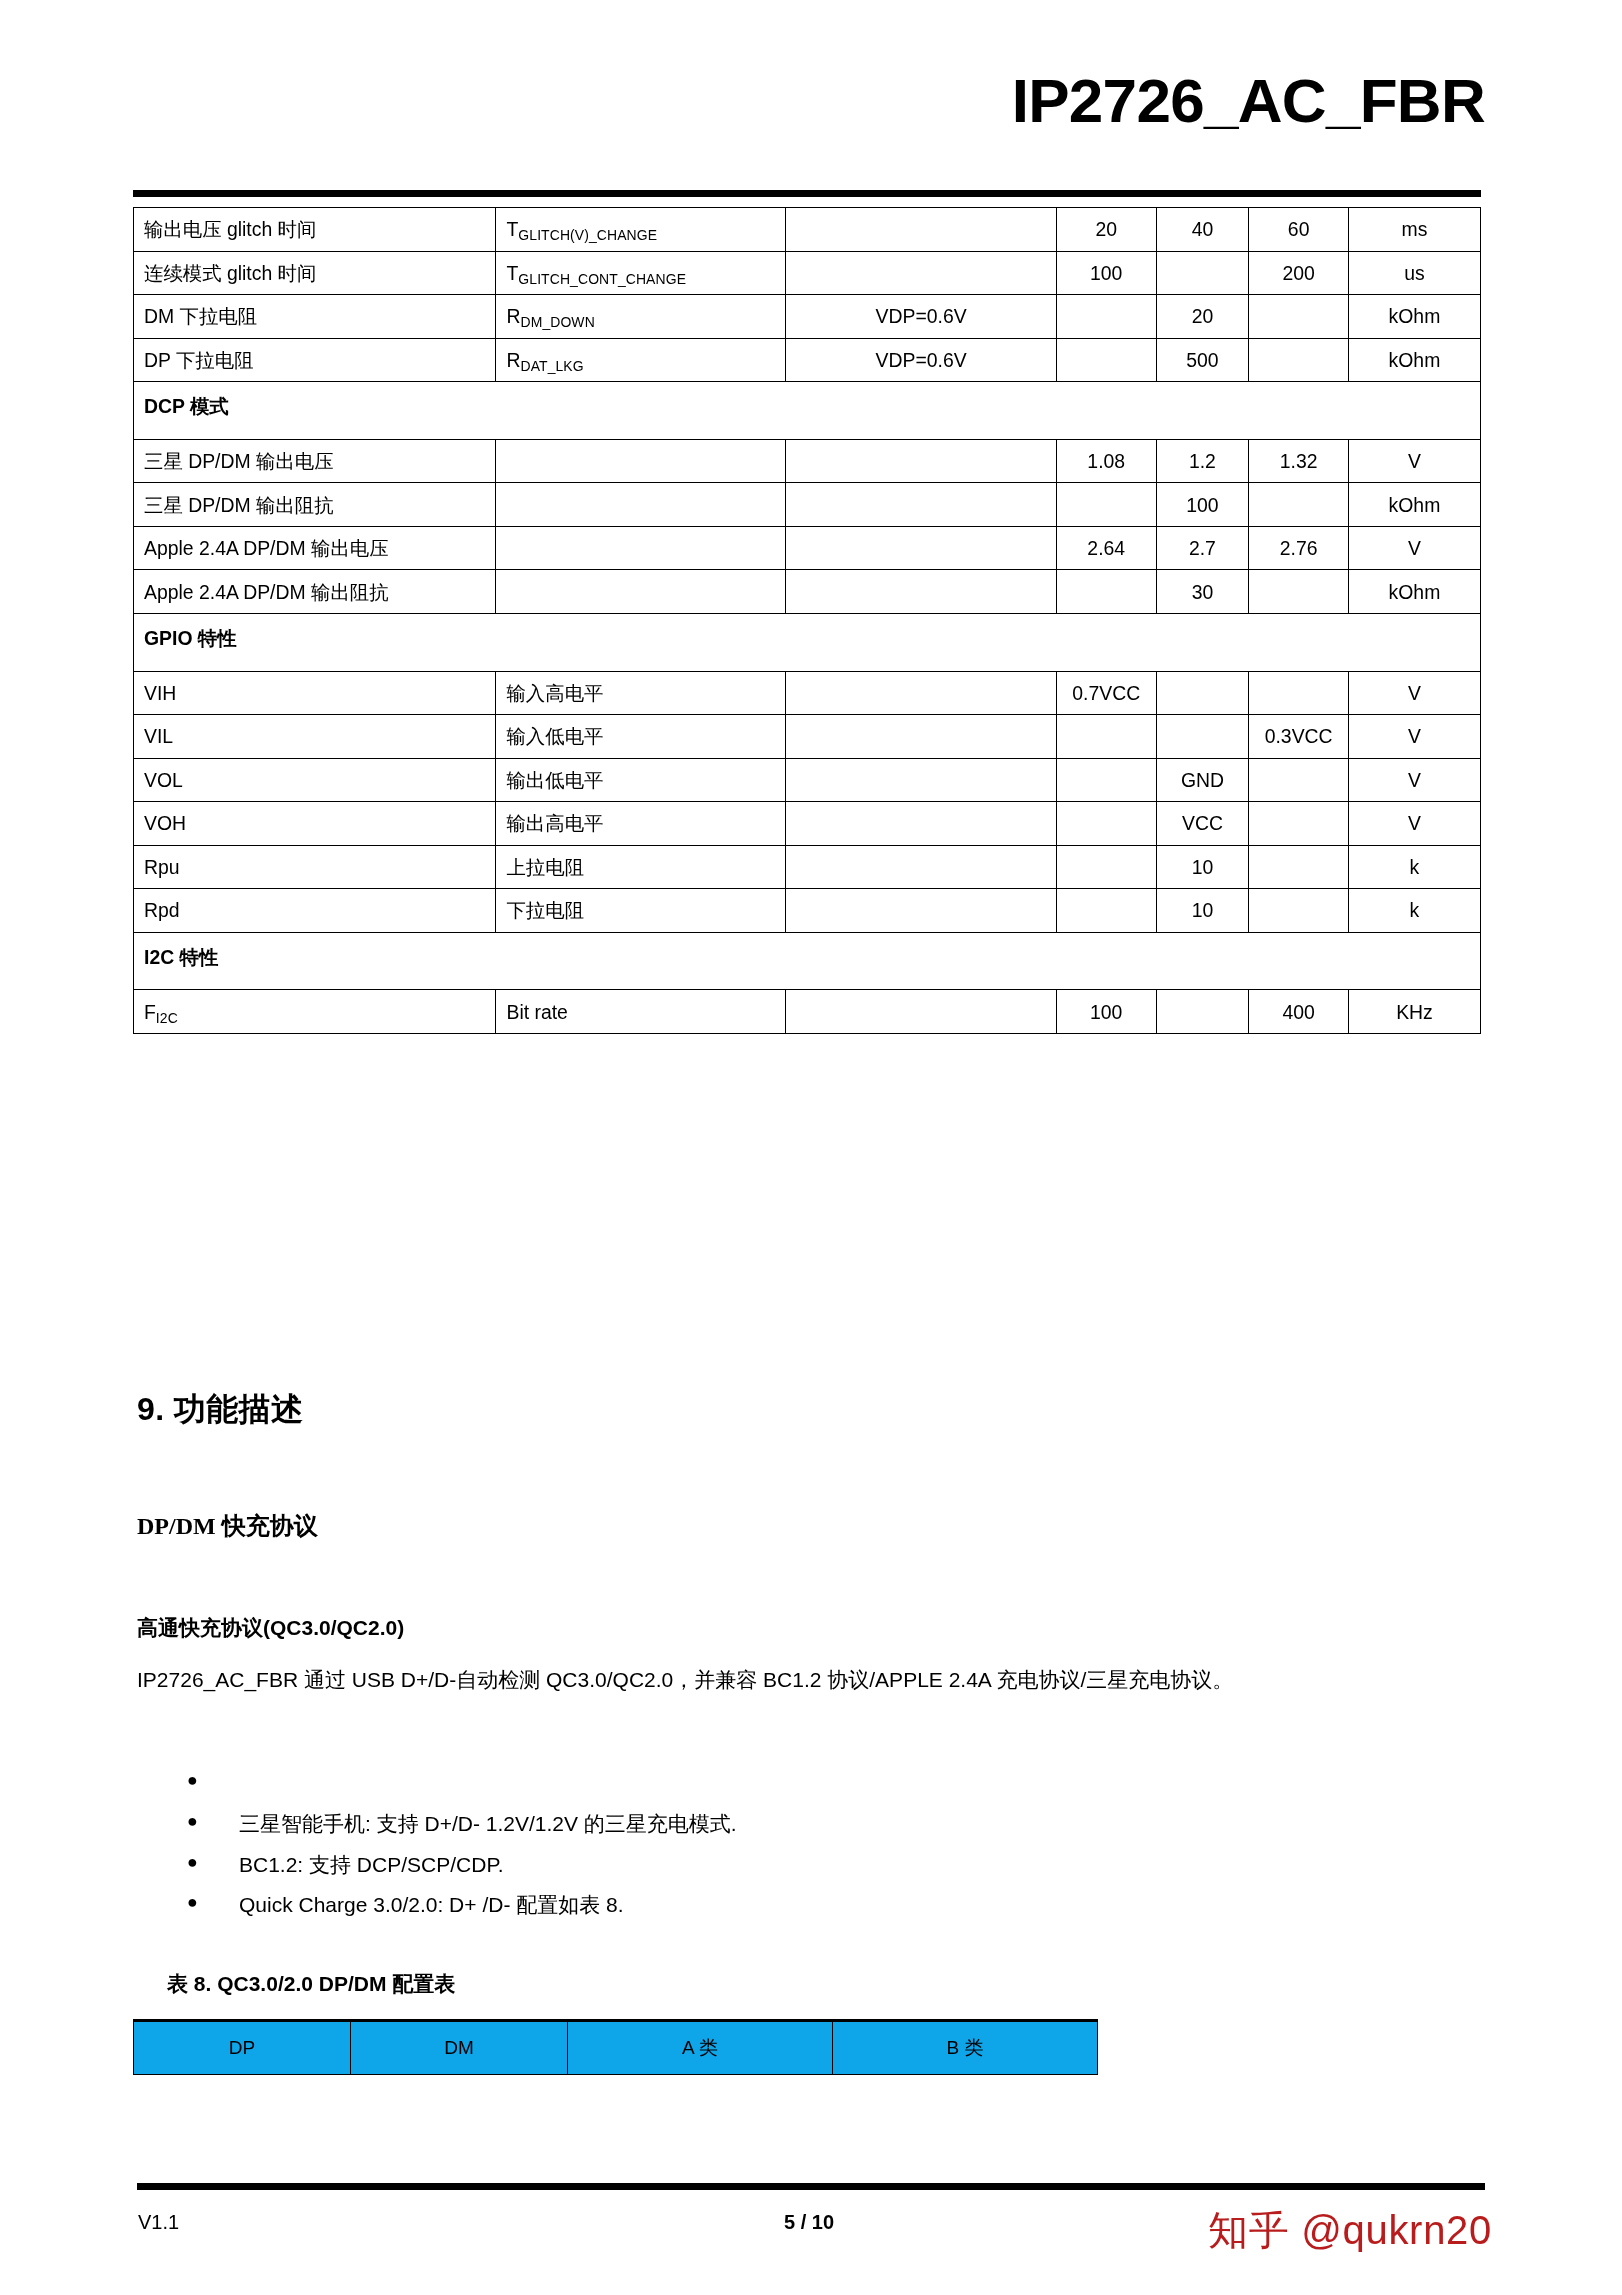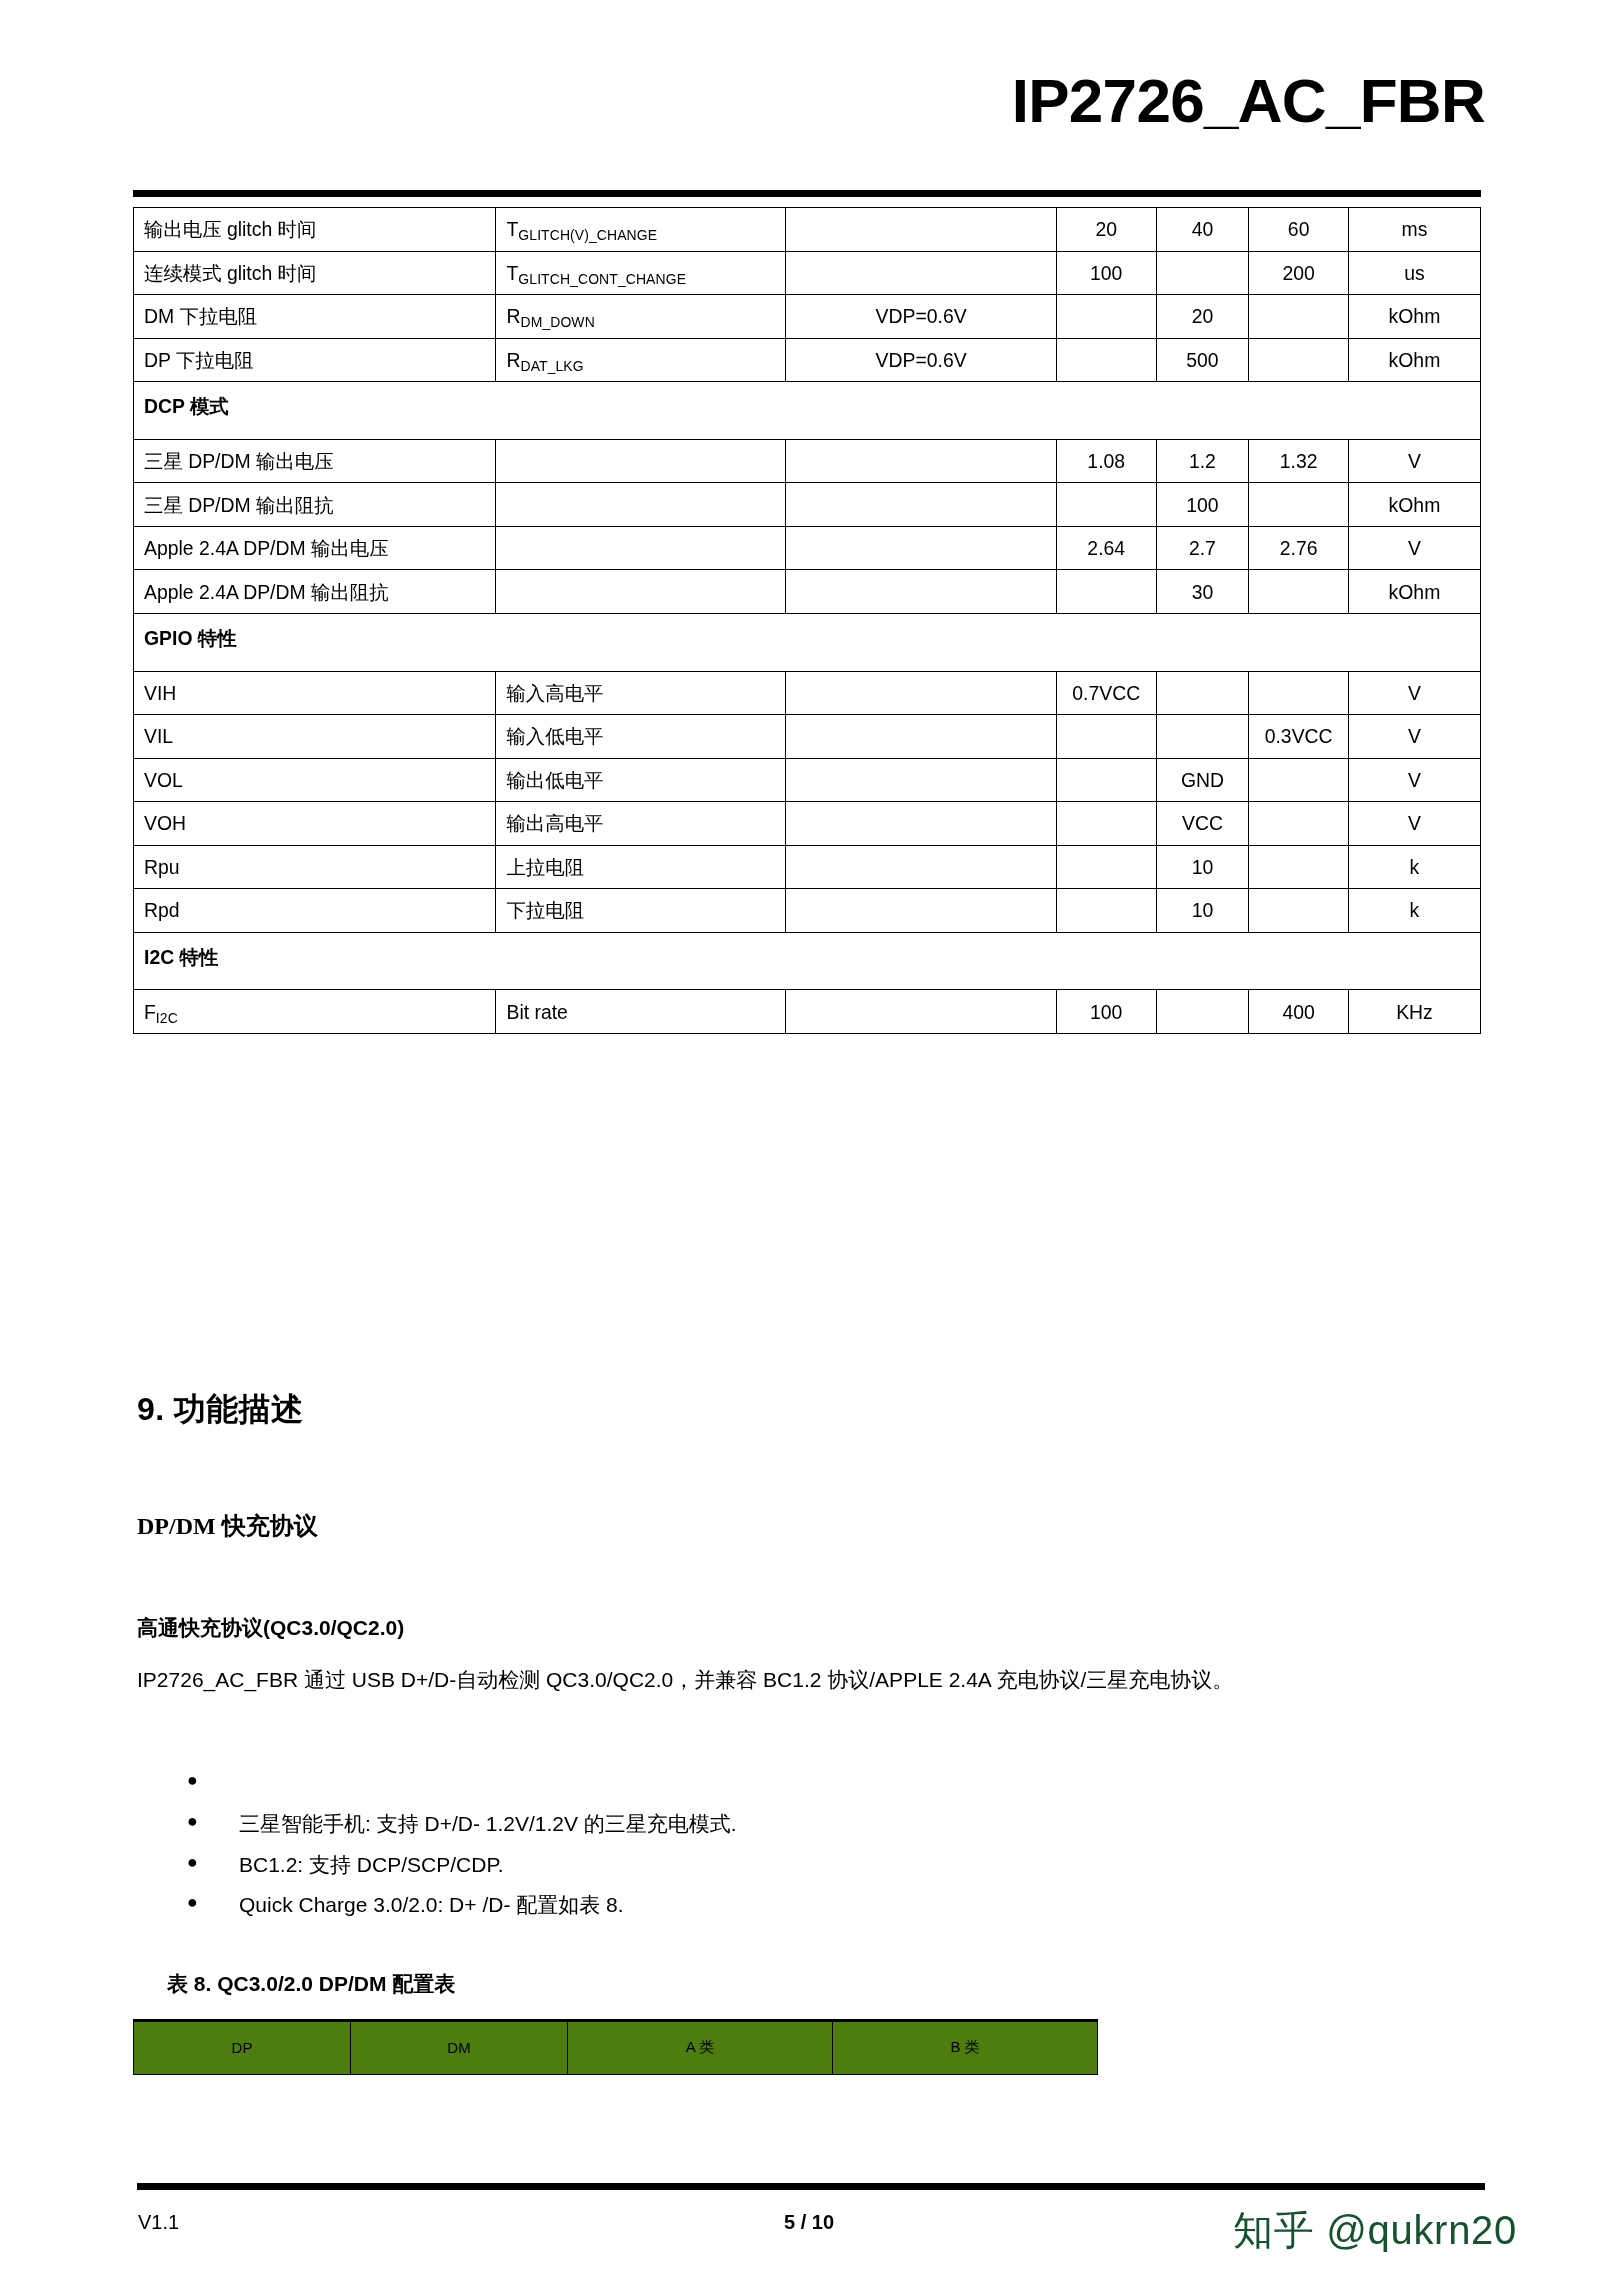--- a/index.html
+++ b/index.html
@@ -156,23 +156,23 @@
   .qc-table {
     position: absolute;
     left: 133px;
     top: 2019px;
     width: 964px;
     border-collapse: collapse;
     table-layout: fixed;
   }
   .qc-table td {
     border: 1.4px solid #000000;
-    background: #4d7c0f;
+    background: #0ea5e9;
     text-align: center;
-    font-size: 15px;
+    font-size: 19px;
     height: 46px;
     padding: 2.9px 4.3px;
   }
   .qc-table tr.hdr td { border-top: 3.6px solid #000000; }
 
   
   .footer-rule {
     position: absolute;
     left: 137px;
     top: 2183px;
@@ -190,24 +190,24 @@
     position: absolute;
     left: 133px;
     top: 2211px;
     width: 1352px;
     text-align: center;
     font-size: 20px;
     font-weight: bold;
   }
   .watermark {
     position: absolute;
-    left: 1233px;
+    left: 1208px;
     top: 2203px;
     font-size: 40px;
-    color: #14532d;
+    color: #b91c1c;
     letter-spacing: 0.7px;
     white-space: nowrap;
   }
 </style>
 </head>
 <body>
 
 <div class="page">
 
   <div class="doc-header">

